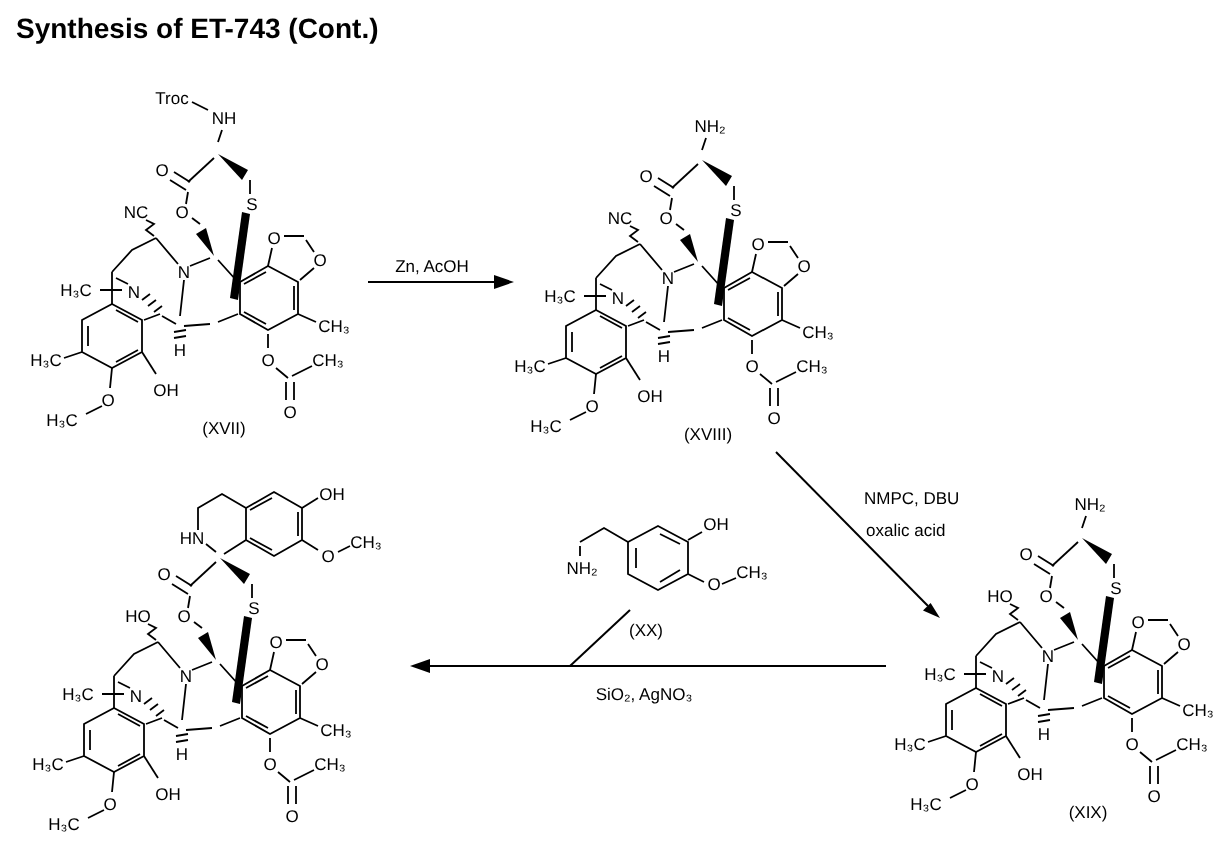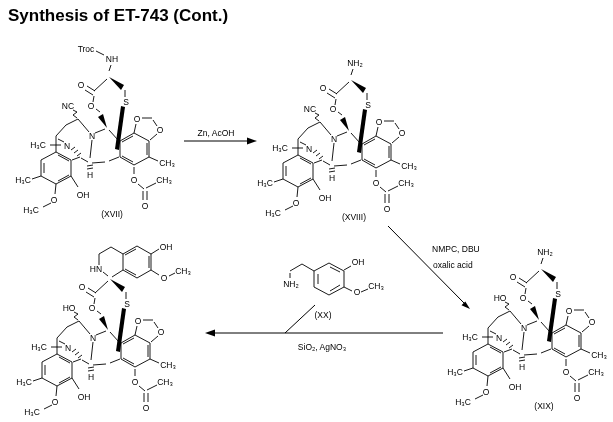--- a/index.html
+++ b/index.html
@@ -1,18 +1,18 @@
 <!DOCTYPE html>
 <html><head>
 <meta charset="utf-8">
 <style>
   html,body{margin:0;padding:0;background:#fff;}
   #canvas{position:relative;width:613px;height:422px;background:#ffffff;overflow:hidden;
           font-family:"Liberation Sans",sans-serif;}
-  #title{position:absolute;left:8px;top:6px;font-size:17px;font-weight:bold;color:#000;}
+  #title{position:absolute;left:8px;top:6px;font-size:14px;font-weight:bold;color:#000;}
   .mol{position:absolute;}
   svg text{font-family:"Liberation Sans",sans-serif;font-size:8.5px;fill:#000;text-anchor:middle;}
   svg .lbl-left{text-anchor:start;}
   svg path.bond, svg path.hash, svg path.squig, svg path.ring{stroke:#000;stroke-width:0.9;fill:none;}
   svg polygon.wedge{fill:#000;stroke:none;}
   svg line.arrow{stroke:#000;stroke-width:1;}
   svg polygon.head{fill:#000;stroke:none;}
 </style>
 </head>
 <body>

